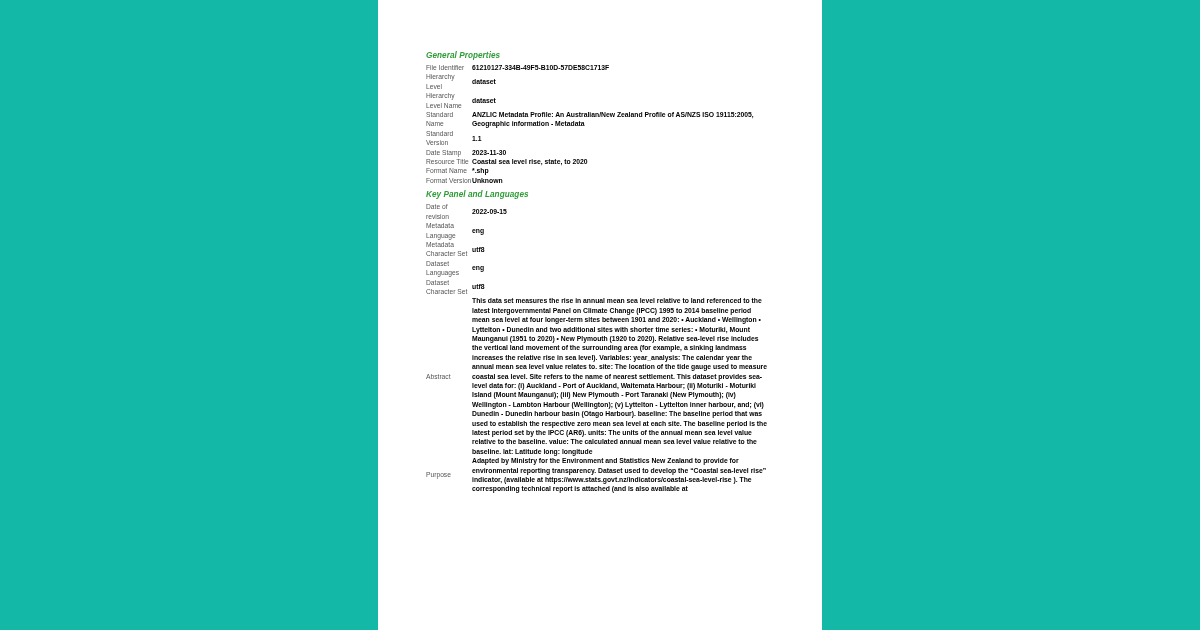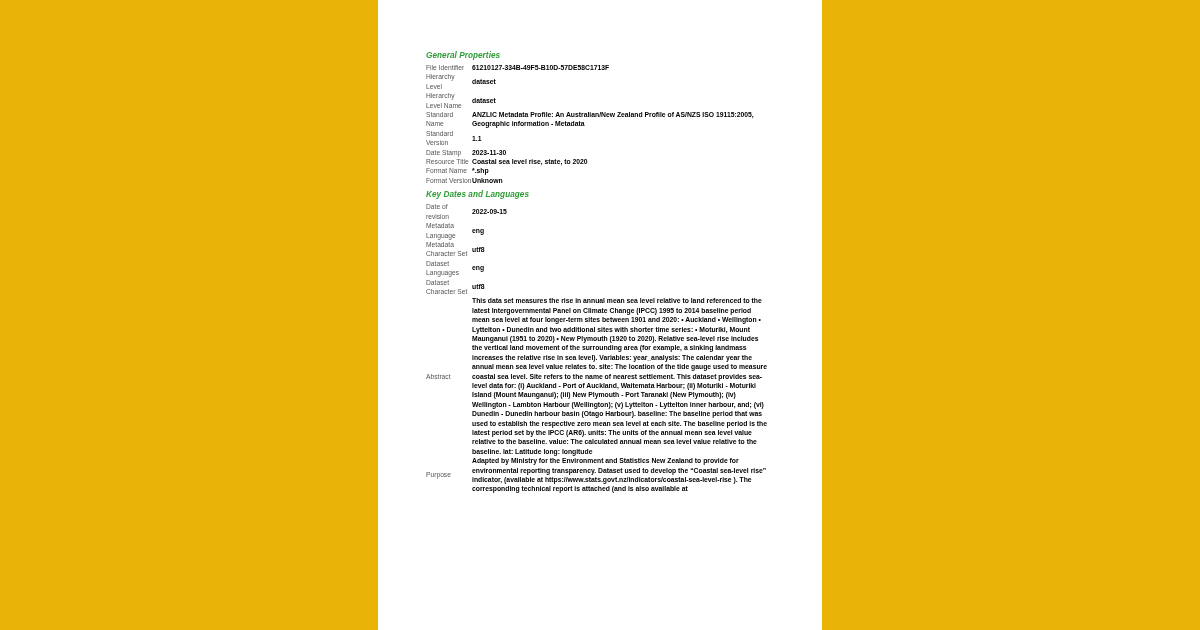--- a/index.html
+++ b/index.html
@@ -9,21 +9,21 @@
     width: 1200px;
     height: 630px;
     background: #000000;
     font-family: "Liberation Sans", sans-serif;
     overflow: hidden;
   }
   #viewport {
     position: relative;
     width: 1200px;
     height: 630px;
-    background: #eab308;
+    background: #14b8a6;
   }
   #page {
     position: absolute;
     left: 378px;
     top: 0;
     width: 444px;
     height: 630px;
     background: #ffffff;
   }
   #doc {
@@ -120,21 +120,21 @@
             <td class="label">Format Name</td>
             <td class="value">*.shp</td>
           </tr>
           <tr>
             <td class="label">Format Version</td>
             <td class="value">Unknown</td>
           </tr>
         </tbody>
       </table>
 
-      <div class="section-header spaced">Key Dates and Languages</div>
+      <div class="section-header spaced">Key Panel and Languages</div>
 
       <table class="meta">
         <tbody>
           <tr>
             <td class="label">Date of revision</td>
             <td class="value">2022-09-15</td>
           </tr>
           <tr>
             <td class="label">Metadata Language</td>
             <td class="value">eng</td>

